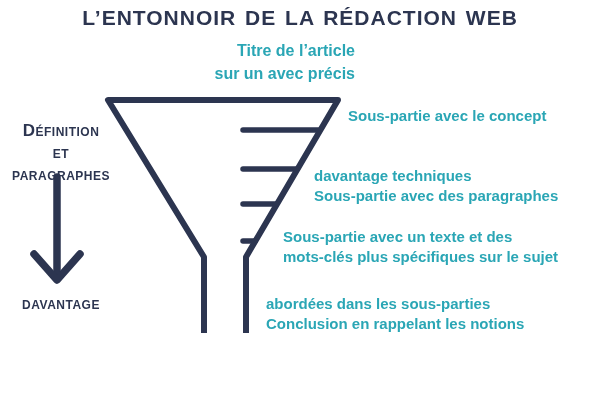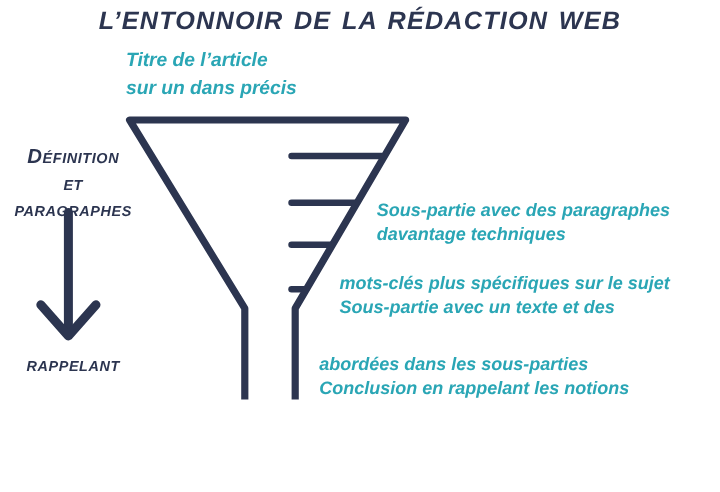--- a/index.html
+++ b/index.html
@@ -12,41 +12,40 @@
   body {
     width: 600px; height: 410px;
     background: var(--bg);
     font-family: "Liberation Sans", sans-serif;
   }
   .stage {
     position: relative;
     width: 600px; height: 333px;
     background: var(--bg);
     overflow: hidden;
-    font-style: italic;
   }
   .scene {
     position: absolute;
     left: 0; top: 0;
   }
   .title {
     position: absolute;
     top: 6px; left: 0; width: 600px;
     margin: 0;
     text-align: center;
     font-size: 21px;
     font-weight: bold;
     letter-spacing: 1px;
     word-spacing: 2px;
     color: var(--navy);
   }
   .titre-block {
     position: absolute;
     left: 105px; top: 39px; width: 250px;
-    text-align: left;
+    text-align: right;
     color: var(--teal);
     font-weight: bold;
     font-size: 16px;
     line-height: 23px;
   }
   .navy-label {
     position: absolute;
     left: 2px; width: 118px;
     text-align: center;
     color: var(--navy);
@@ -91,43 +90,44 @@
     <g stroke="var(--navy)" stroke-width="7.5" stroke-linecap="round" stroke-linejoin="round" fill="none">
       <path d="M57 177 V272"></path>
       <path d="M34 254 L57 280 L80 254"></path>
     </g>
   </svg>
 
   <h1 class="title">L’ENTONNOIR DE LA RÉDACTION WEB</h1>
 
   <div class="titre-block">
     <div>Titre de l’article</div>
-    <div>sur un dans précis</div>
+    <div>sur un avec précis</div>
   </div>
 
   <div class="navy-label def">
     <div>Définition</div>
     <div>et paragraphes</div>
   </div>
 
   <div class="navy-label app">
-    <div>rappelant</div>
+    <div>davantage</div>
   </div>
 
   <div class="teal-block b0">
+    <div>Sous-partie avec le concept</div>
   </div>
 
   <div class="teal-block b1">
+    <div>davantage techniques</div>
     <div>Sous-partie avec des paragraphes</div>
-    <div>davantage techniques</div>
   </div>
 
   <div class="teal-block b2">
+    <div>Sous-partie avec un texte et des</div>
     <div>mots-clés plus spécifiques sur le sujet</div>
-    <div>Sous-partie avec un texte et des</div>
   </div>
 
   <div class="teal-block b3">
     <div>abordées dans les sous-parties</div>
     <div>Conclusion en rappelant les notions</div>
   </div>
 
 </div>
 
 </body></html>

